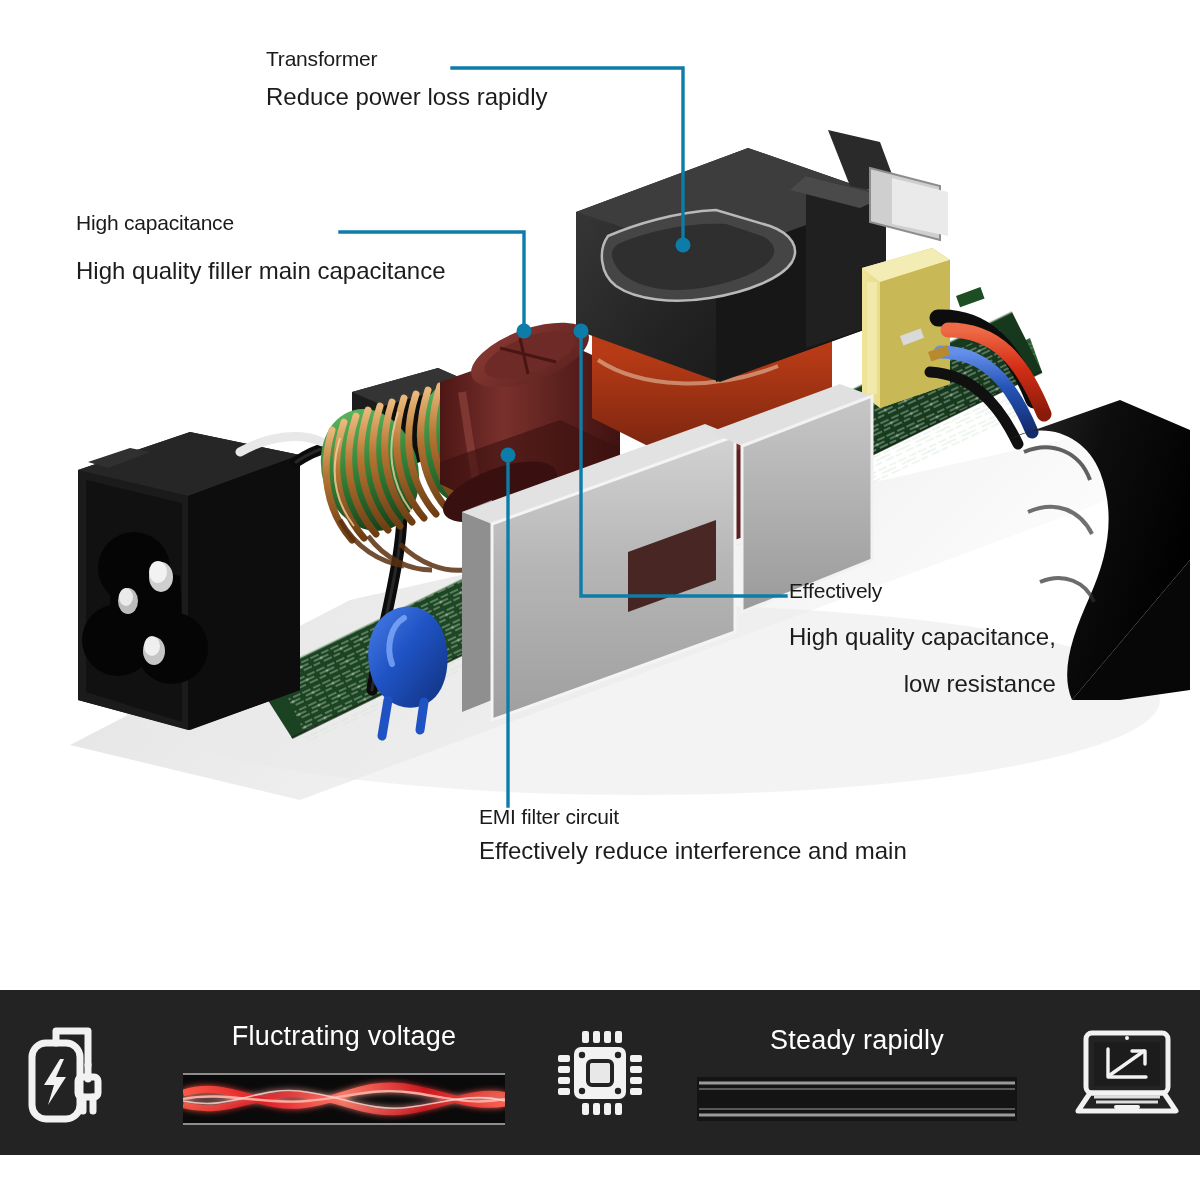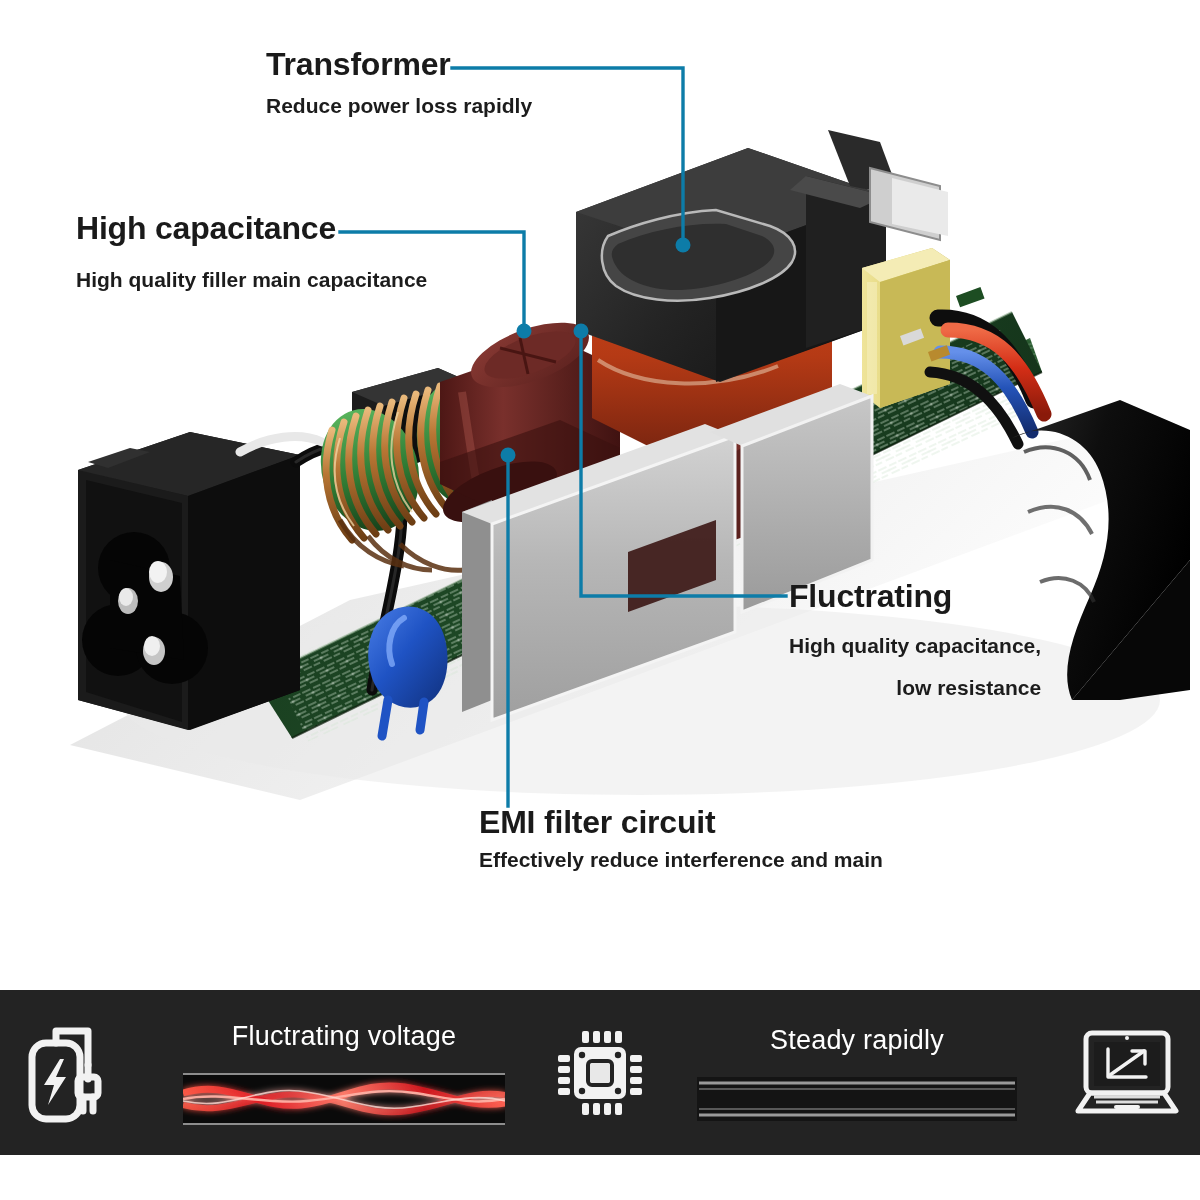--- a/index.html
+++ b/index.html
@@ -7,26 +7,26 @@
   body{
     width:1200px;height:1200px;position:relative;overflow:hidden;
     font-family:"Liberation Sans","DejaVu Sans",sans-serif;
     background:#ffffff;
   }
   #stage{position:absolute;inset:0;width:1200px;height:1200px;}
   .abs{position:absolute;}
 
   
   .callout-title{
-    font-size:32px;color:#1a1a1a;white-space:nowrap;letter-spacing:-0.2px;
-    font-weight:700;line-height:1;
+    font-size:21px;color:#1a1a1a;white-space:nowrap;letter-spacing:-0.2px;
+    font-weight:400;line-height:1;
   }
   .callout-sub{
-    font-size:21px;color:#1c1c1c;white-space:nowrap;line-height:1.45;
-    font-weight:700;
+    font-size:24px;color:#1c1c1c;white-space:nowrap;line-height:1.45;
+    font-weight:400;
   }
 
   
   #banner{
     position:absolute;left:0;top:990px;width:1200px;height:165px;
     background:#232323;display:flex;align-items:center;
   }
   .banner-cell{position:relative;height:100%;display:flex;align-items:center;justify-content:center;}
   .banner-label{
     color:#ffffff;font-size:27px;white-space:nowrap;text-align:center;
@@ -383,21 +383,21 @@
     <div class="callout-title">Transformer</div>
     <div class="callout-sub" style="margin-top:11px;">Reduce power loss rapidly</div>
   </div>
 
   <div class="abs nosel" style="left:76px;top:212px;">
     <div class="callout-title">High capacitance</div>
     <div class="callout-sub" style="margin-top:21px;">High quality filler main capacitance</div>
   </div>
 
   <div class="abs nosel" style="left:789px;top:580px;">
-    <div class="callout-title">Fluctrating</div>
+    <div class="callout-title">Effectively</div>
     <div class="callout-sub" style="margin-top:19px;">High quality capacitance,</div>
     <div class="callout-sub" style="margin-top:12px;text-align:right;">low resistance</div>
   </div>
 
   <div class="abs nosel" style="left:479px;top:806px;">
     <div class="callout-title">EMI filter circuit</div>
     <div class="callout-sub" style="margin-top:7px;">Effectively reduce interference and main</div>
   </div>
 
   <div id="banner">

